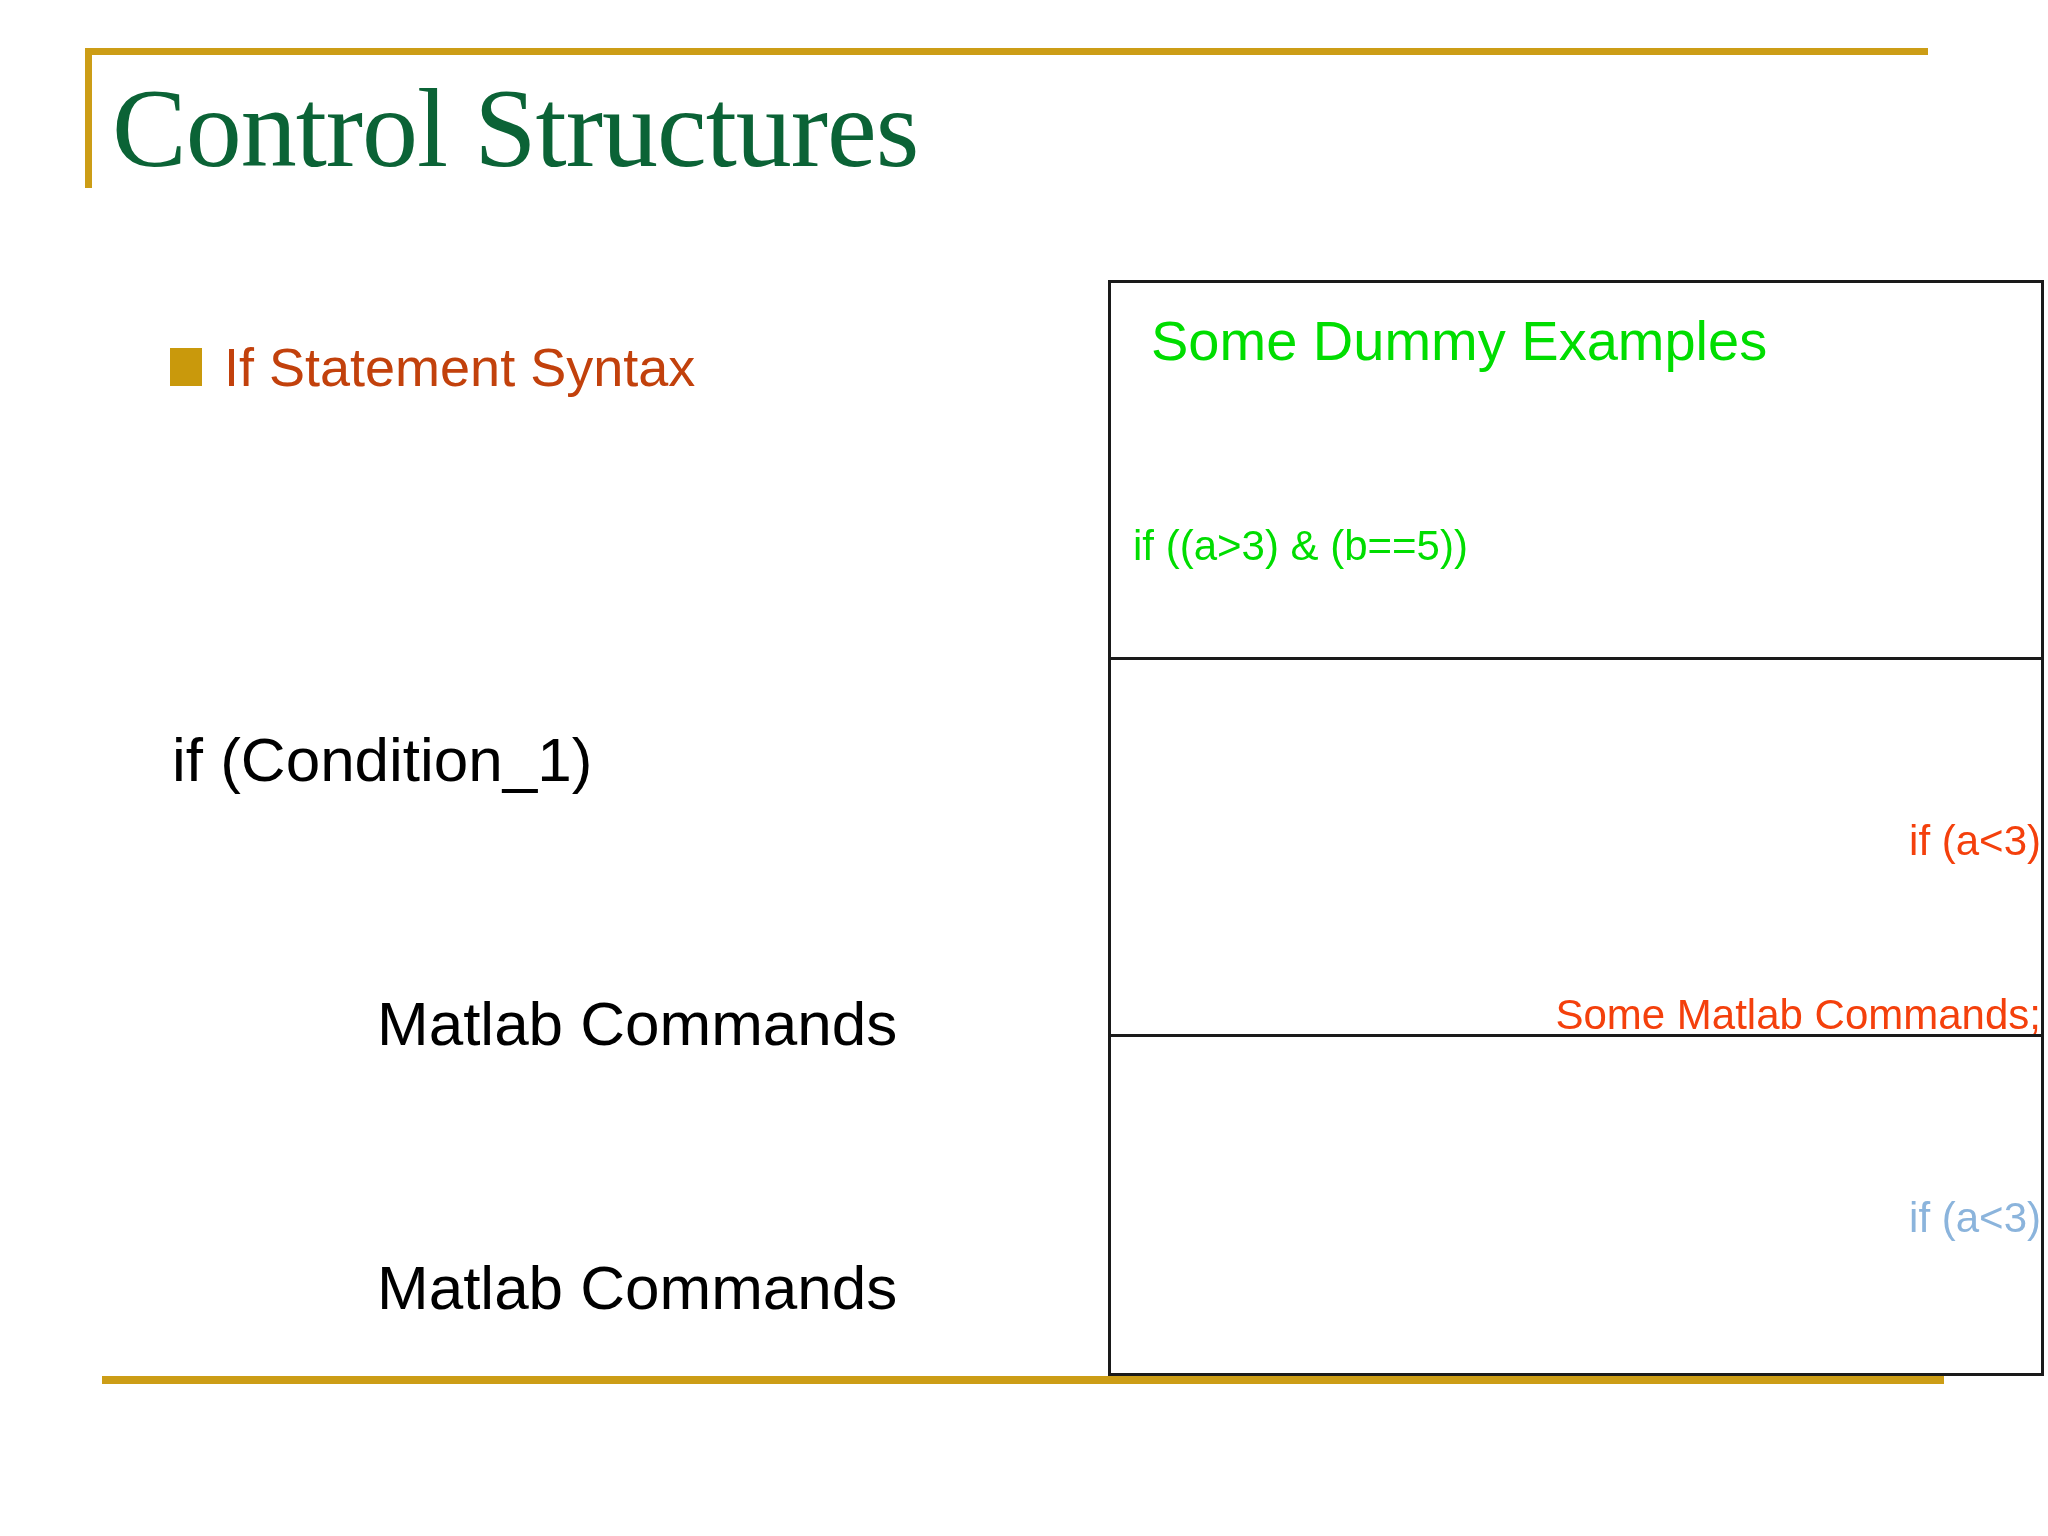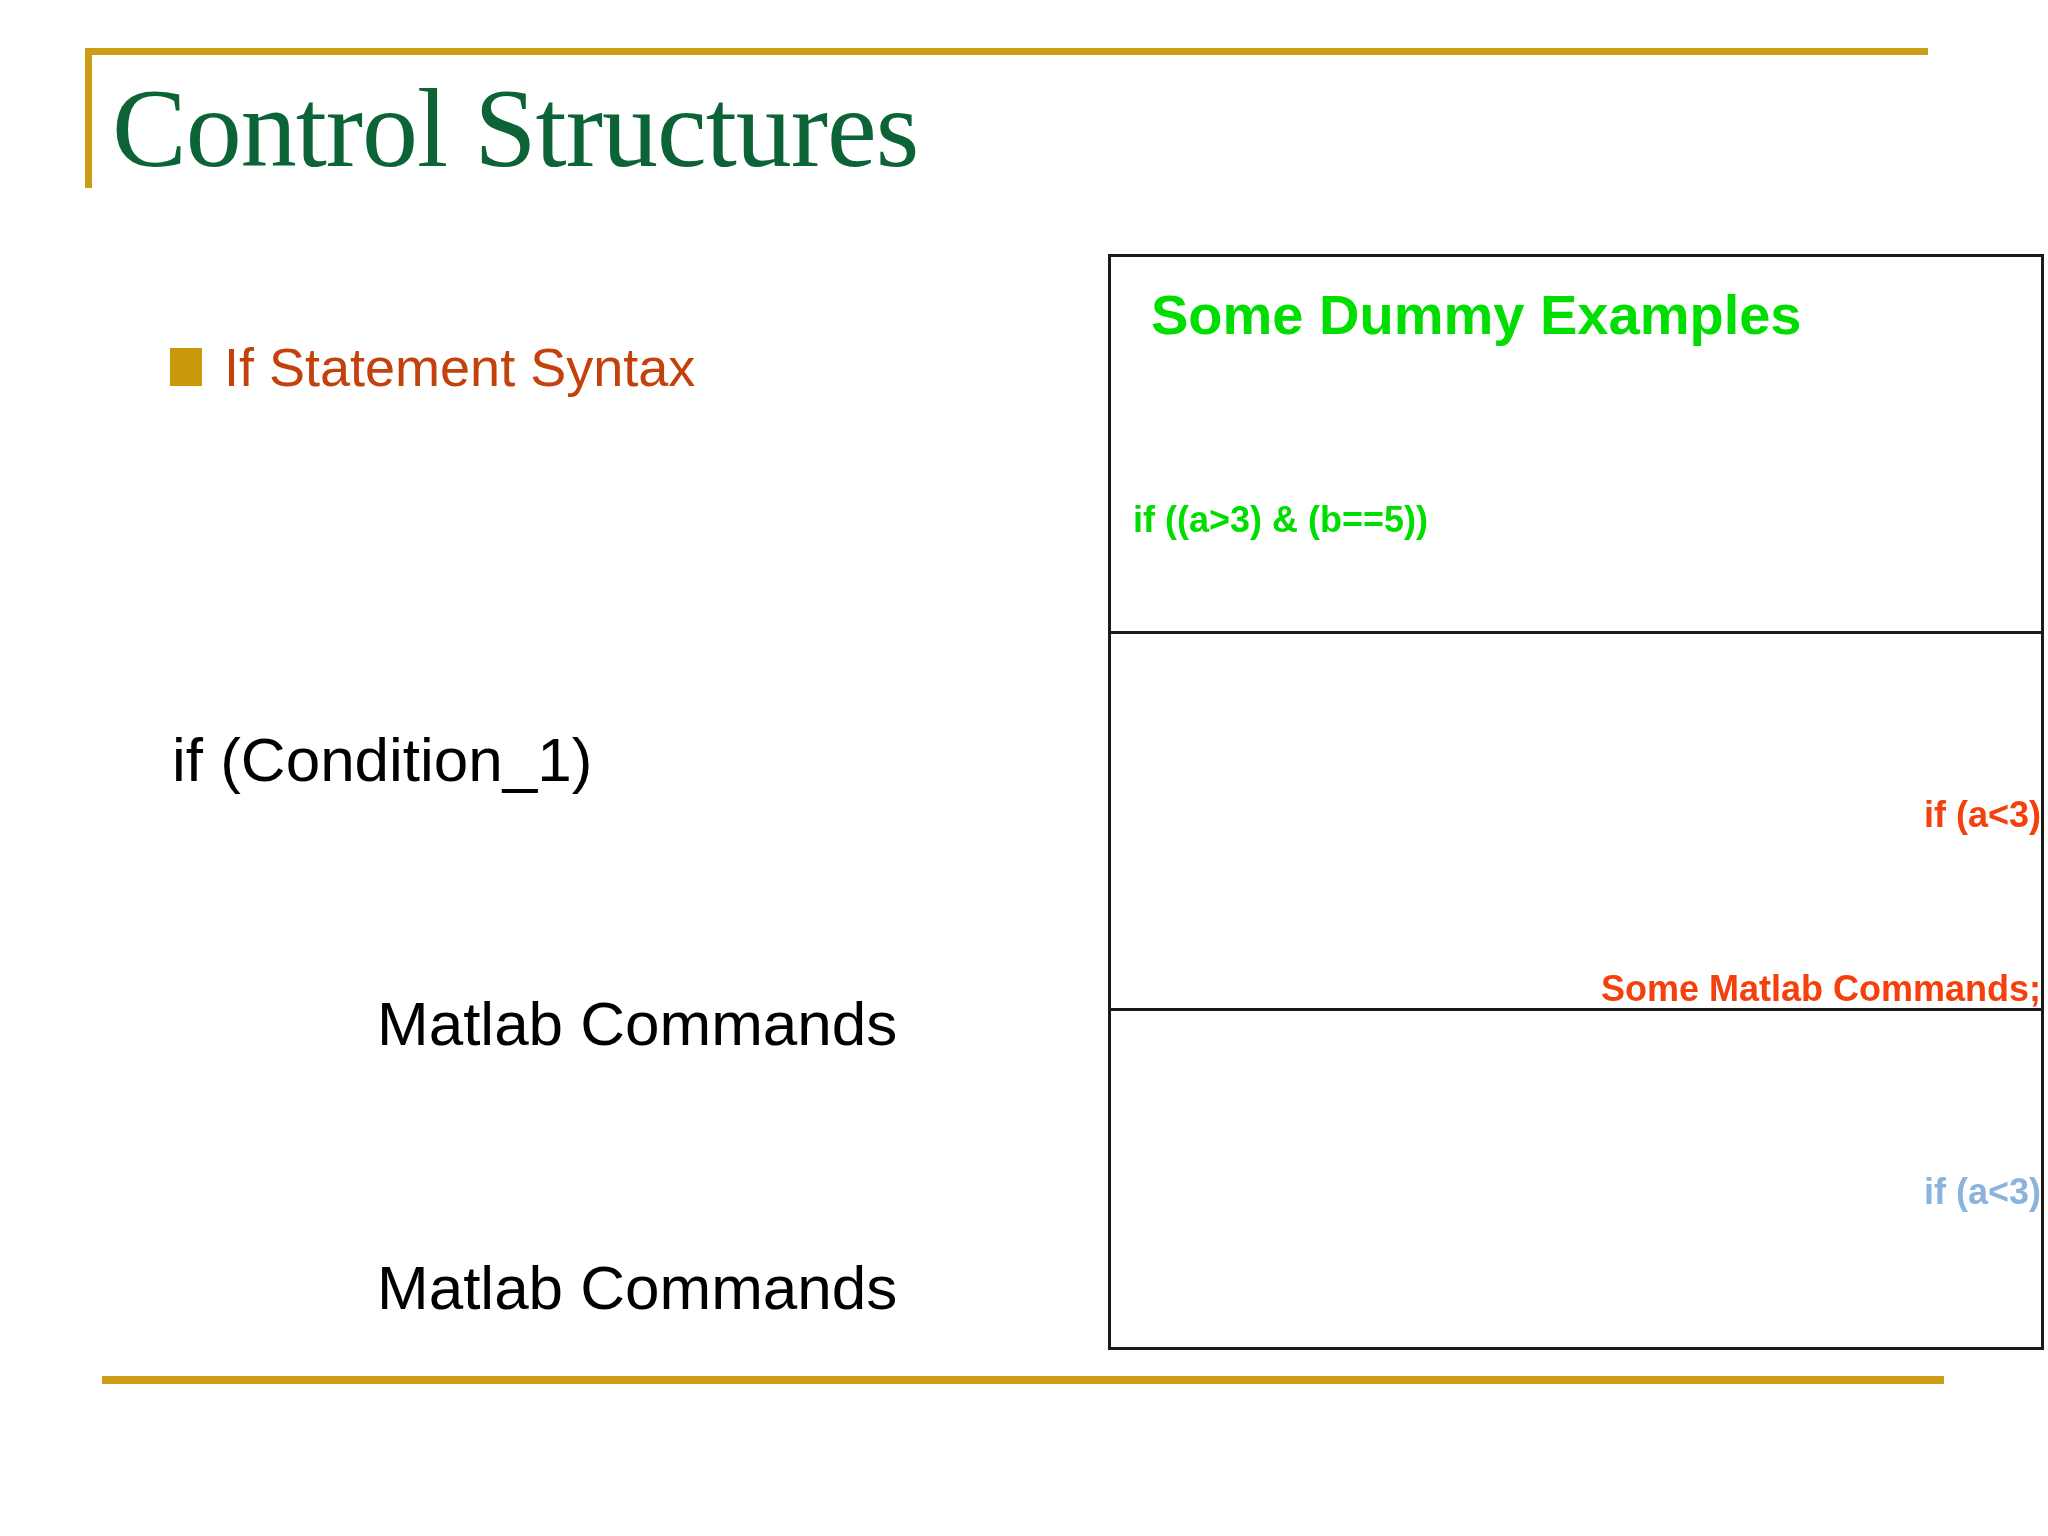--- a/index.html
+++ b/index.html
@@ -88,27 +88,26 @@
     line-height: 88px;
     white-space: pre;
   }
   .syntax-line { white-space: pre; }
   .syntax-line.indent { padding-left: 205px; }
 
   
   .examples-table {
     position: absolute;
     left: 1108px;
-    top: 254px;
+    top: 280px;
     width: 936px;
     height: 1096px;
     border: 3px solid #1A1A1A;
     box-sizing: border-box;
     background: #ffffff;
-    font-weight: bold;
   }
   .table-cell {
     box-sizing: border-box;
     padding: 8px 0 8px 22px;
     overflow: hidden;
   }
   .table-cell + .table-cell {
     border-top: 3px solid #1A1A1A;
     text-align: right;
   }
@@ -116,21 +115,21 @@
   .cell-2 { height: 377px; }
   .cell-3 { height: 339px; }
 
   .examples-heading {
     font-size: 56px;
     line-height: 64px;
     margin: 18px 0 0 18px;
     white-space: nowrap;
   }
   .code-block {
-    font-size: 36px;
+    font-size: 42px;
     line-height: 58px;
     white-space: pre;
     margin-top: 28px;
   }
   .code-line { white-space: pre; }
   .code-line.indent { padding-left: 62px; }
 
   .c-green { color: #00DD00; }
   .c-red   { color: #F4400C; }
   .c-blue  { color: #8BB4DC; }

